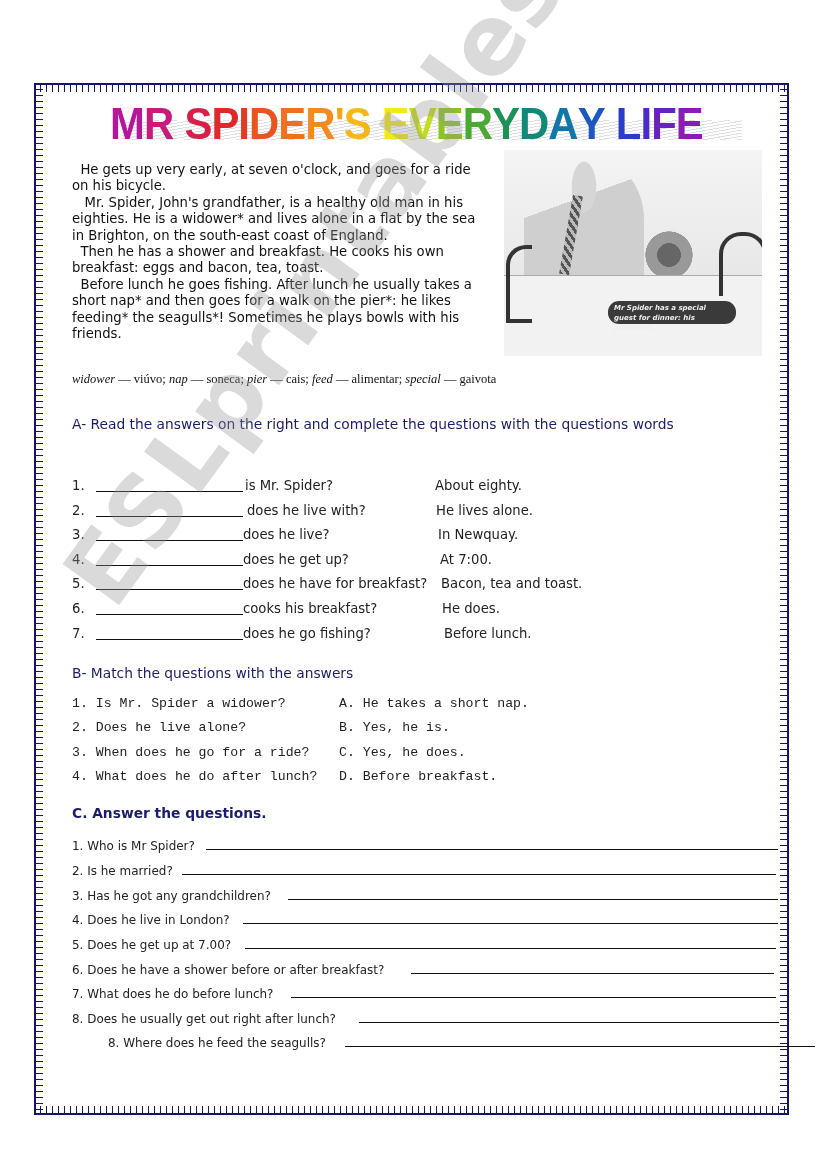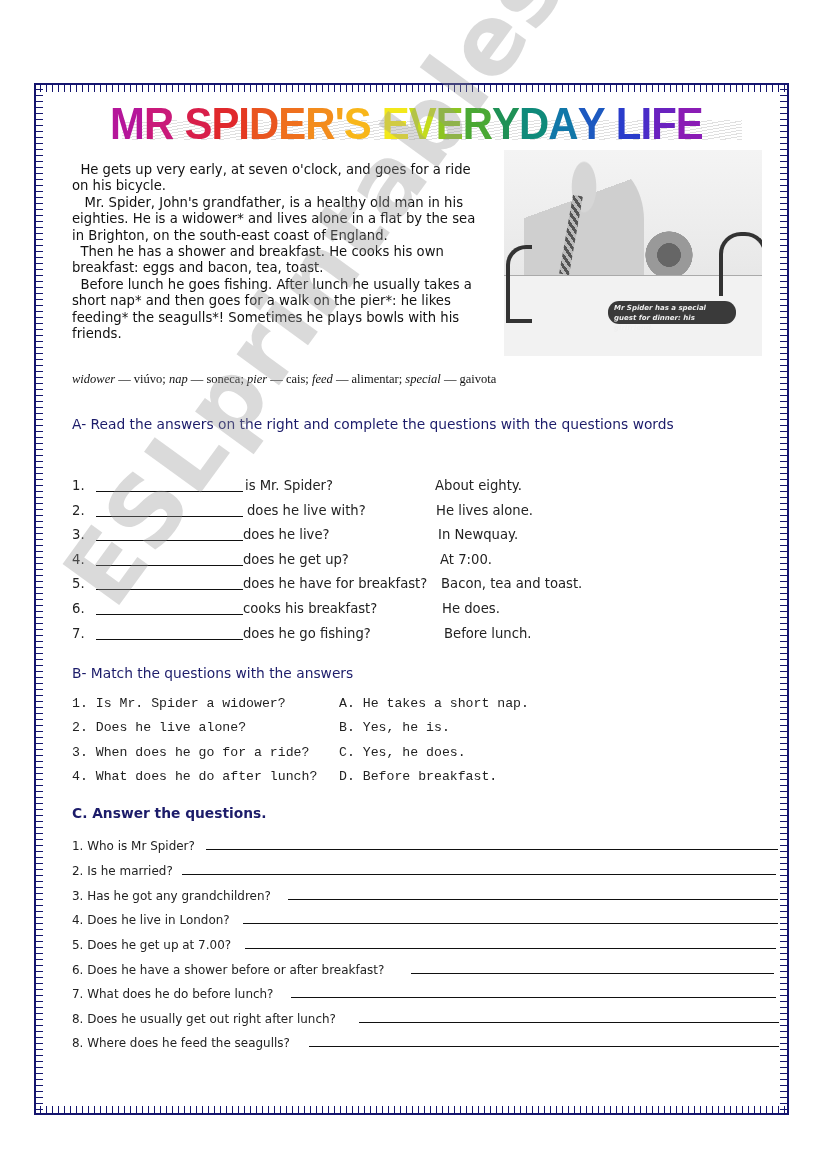--- a/index.html
+++ b/index.html
@@ -217,20 +217,20 @@
         <span class="line"></span>
       </div>
       <div class="rowC" style="top: 983px; width: 704px;">
         <span class="q">7. What does he do before lunch? </span>
         <span class="line"></span>
       </div>
       <div class="rowC" style="top: 1008px; width: 707px;">
         <span class="q">8. Does he usually get out right after lunch? </span>
         <span class="line"></span>
       </div>
-      <div class="rowC" style="top: 1032px; width: 707px;">
+      <div class="rowC" style="top: 1032px; width: 707px; margin-left: 36px;">
         <span class="q">8.  Where does he feed the seagulls?</span>
         <span class="line"></span>
       </div>
     </div>
 
   <div class="watermark">ESLprintables.com</div>
 </div>
 
 </body></html>

